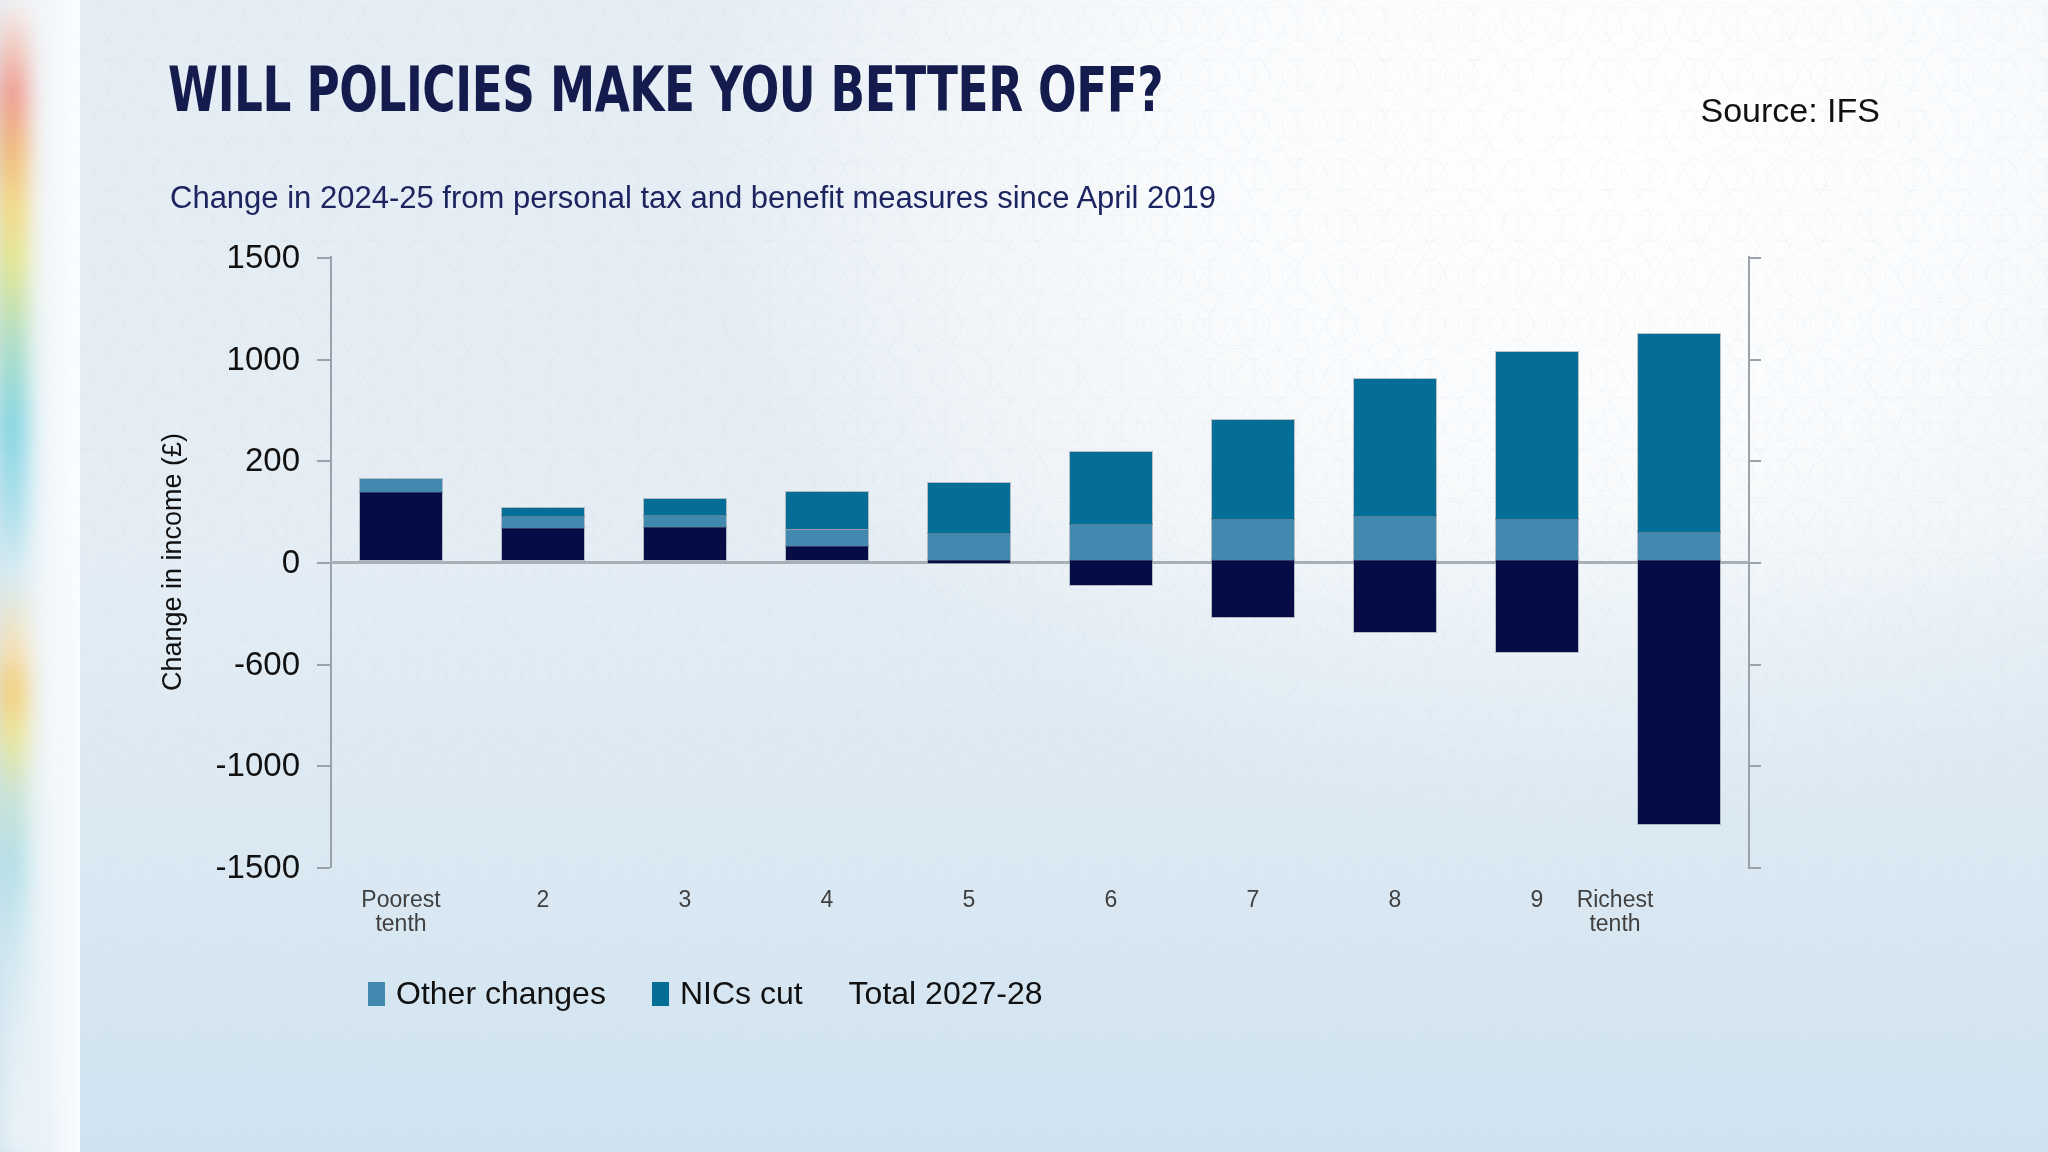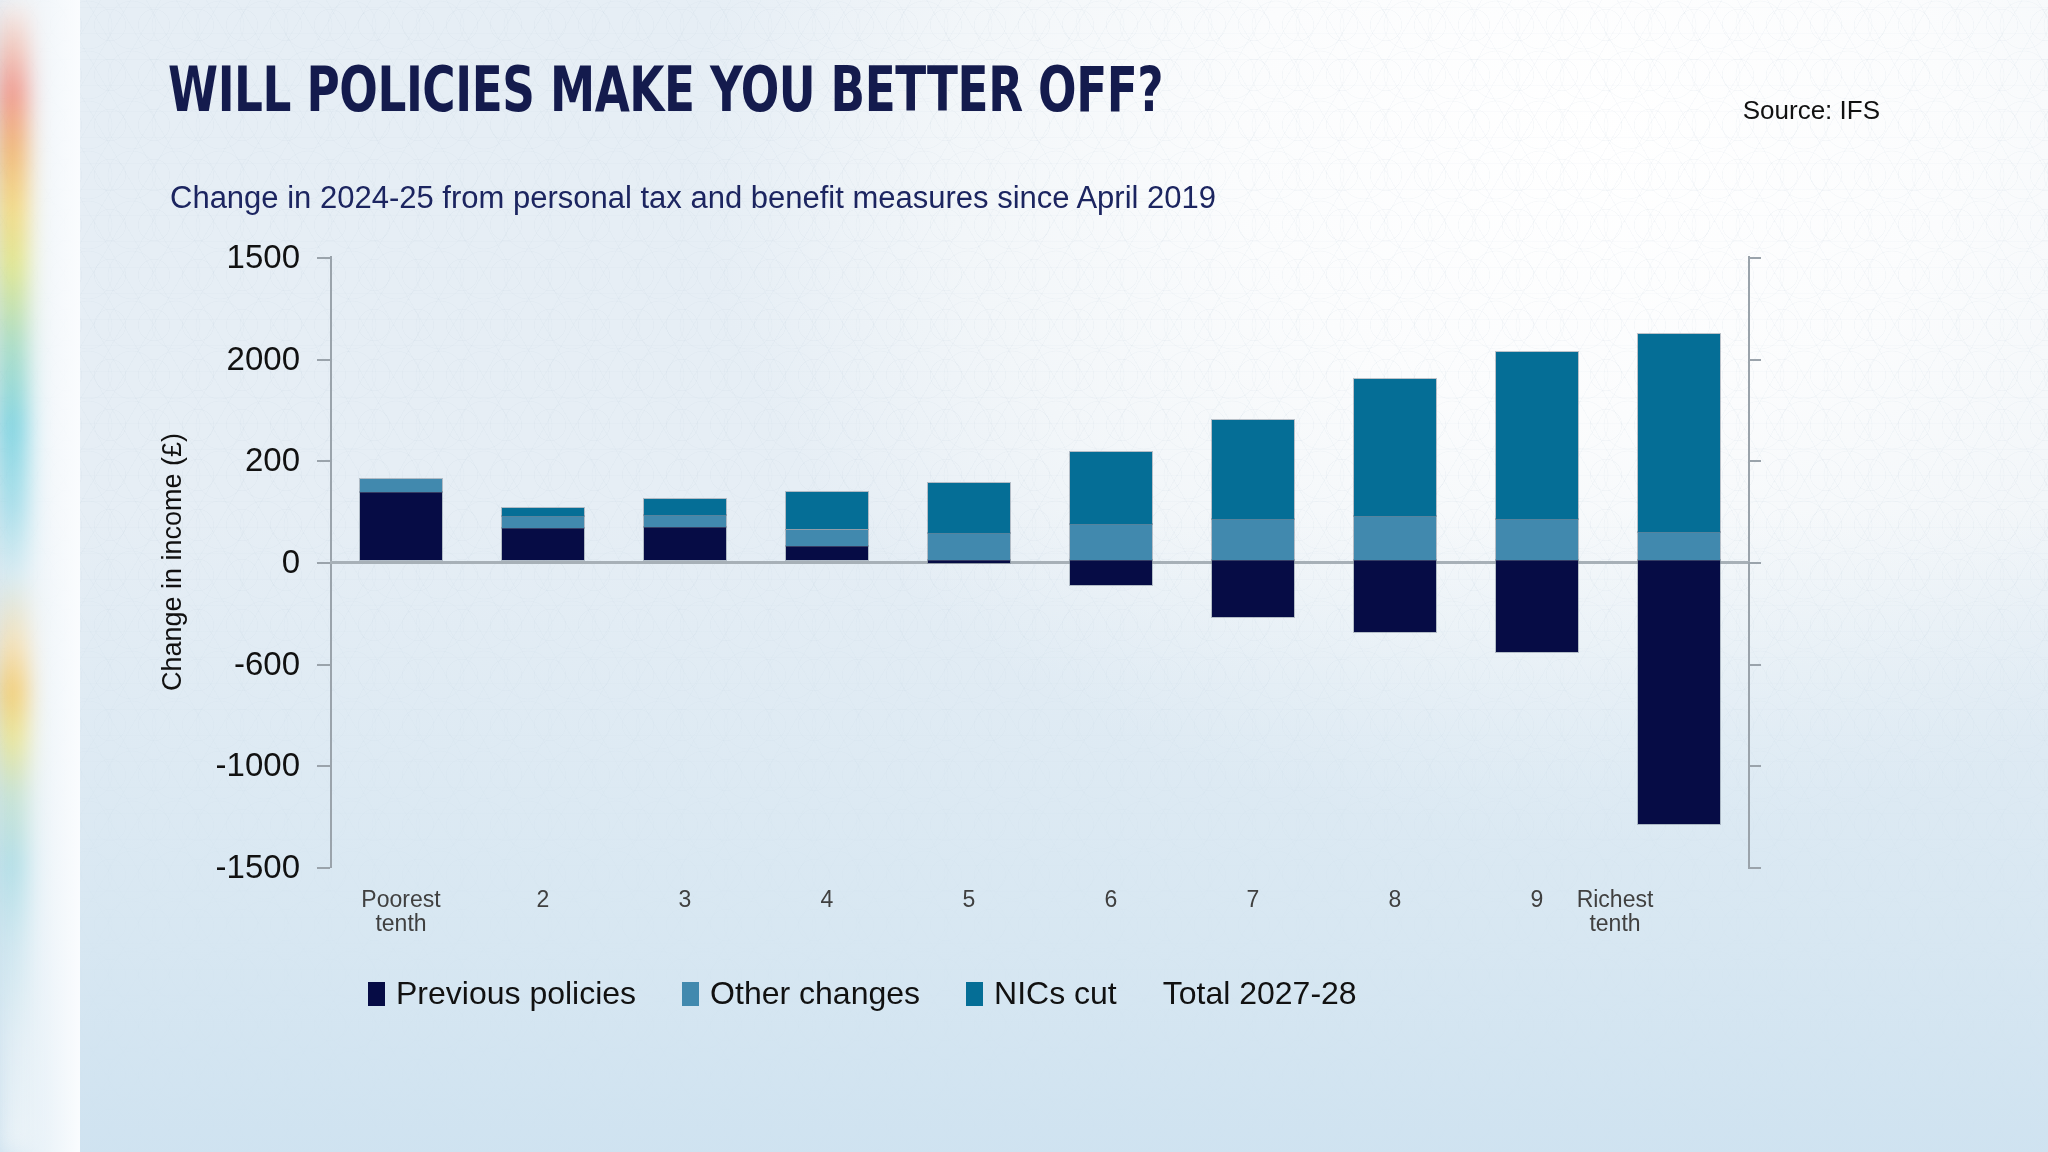--- a/index.html
+++ b/index.html
@@ -77,21 +77,21 @@
     letter-spacing:-0.5px;
     color:#141B4D;
     transform:scaleX(.80);
     transform-origin:left top;
     white-space:nowrap;
     line-height:1;
   }
   #source{
     position:absolute;right:168px;top:110px;
     transform:translateY(-50%);
-    font-size:26px;color:#111111;white-space:nowrap;
+    font-size:34px;color:#111111;white-space:nowrap;
   }
   #subtitle{
     position:absolute;left:170px;top:180px;
     font-size:31px;color:#1c2560;white-space:nowrap;
   }
 
   
   #plot{
     position:absolute;
     left:330px;top:255px;width:1420px;height:615px;
@@ -147,21 +147,21 @@
 <div id="rainbow"></div>
 <div id="rainbow-fade"></div>
 
 <div id="title">WILL POLICIES MAKE YOU BETTER OFF?</div>
 <div id="source">Source: IFS</div>
 <div id="subtitle">Change in 2024-25 from personal tax and benefit measures since April 2019</div>
 
 <div id="ylabel">Change in income (£)</div>
 <div id="ytick-labels">
     <div class="ytick-label" style="top: 257px; text-align: right;">1500</div>
-    <div class="ytick-label" style="top: 358.667px;">2000</div>
+    <div class="ytick-label" style="top: 358.667px;">1000</div>
     <div class="ytick-label" style="top: 460.333px;">200</div>
     <div class="ytick-label" style="top: 562px;">0</div>
     <div class="ytick-label" style="top: 663.667px;">-600</div>
     <div class="ytick-label" style="top: 765.333px;">-1000</div>
     <div class="ytick-label" style="top: 867px;">-1500</div>
   </div>
 <div id="yaxis" class="axis-line"></div>
 <div id="yaxis2" class="axis-line"></div>
 <div id="zeroline"></div>
 <div id="ticks-left">
@@ -264,24 +264,20 @@
       <div>9</div>
     </div>
     <div class="xcat" style="left: 1615px; top: 887px;">
       <div>Richest</div>
       <div>tenth</div>
     </div>
   </div>
 
 <div id="legend">
     <div class="legend-item">
-      <span class="legend-swatch" style="background: rgb(6, 12, 69);"></span>
-      <span class="legend-label">Previous policies</span>
-    </div>
-    <div class="legend-item">
       <span class="legend-swatch" style="background: rgb(65, 137, 174);"></span>
       <span class="legend-label">Other changes</span>
     </div>
     <div class="legend-item">
       <span class="legend-swatch" style="background: rgb(5, 110, 150);"></span>
       <span class="legend-label">NICs cut</span>
     </div>
     <div class="legend-item nomark">
       <span class="legend-label">Total 2027-28</span>
     </div>

